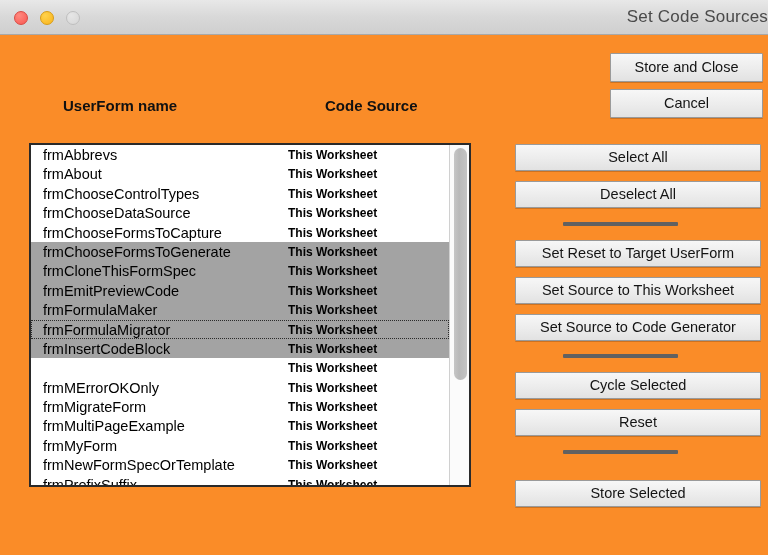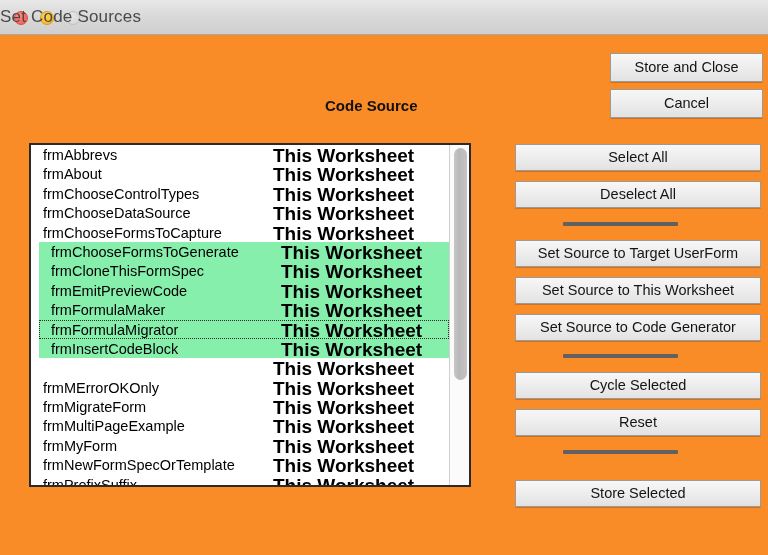--- a/index.html
+++ b/index.html
@@ -29,21 +29,21 @@
     height: 35px;
     background: linear-gradient(to bottom, #e8e8e8 0%, #d8d8d8 50%, #cfcfcf 100%);
     border-bottom: 1px solid #a8a8a8;
     box-sizing: border-box;
   }
   #title-text {
     position: absolute;
     left: 0; top: 0;
     width: 768px;
     line-height: 34px;
-    text-align: left;
+    text-align: right;
     font-size: 17px;
     color: #4a4a4a;
     letter-spacing: 0.2px;
     font-family: "Liberation Sans", sans-serif;
   }
   .traffic {
     position: absolute;
     top: 11px;
     width: 14px;
     height: 14px;
@@ -86,35 +86,35 @@
     overflow: hidden;
   }
   .row {
     position: relative;
     height: 19.4px;
     line-height: 19.4px;
     white-space: nowrap;
     box-sizing: border-box;
     border: 1px solid transparent;
   }
-  .row.sel { background: #86efac; margin-left: 8px; }
+  .row.sel { background: #a3a3a3; }
   .row.focus {
     border: 1px dotted #2b2b2b;
   }
   .cell-name {
     position: absolute;
     left: 11px; top: 0;
     font-size: 14.5px;
     color: #000;
     font-family: "Liberation Sans", sans-serif;
   }
   .cell-src {
     position: absolute;
-    left: 241px; top: 0;
-    font-size: 19px;
+    left: 256px; top: 0;
+    font-size: 12px;
     font-weight: bold;
     color: #000;
     font-family: "Liberation Sans", sans-serif;
   }
 
   
   #scroll-track {
     position: absolute;
     right: 0; top: 0;
     width: 20px;
@@ -191,20 +191,21 @@
 
 <div id="window">
 
   <div id="titlebar">
     <div class="traffic" id="btn-close"></div>
     <div class="traffic" id="btn-min"></div>
     <div class="traffic" id="btn-zoom"></div>
     <div id="title-text">Set Code Sources</div>
   </div>
 
+  <div class="col-header" id="hdr-userform">UserForm name</div>
   <div class="col-header" id="hdr-source">Code Source</div>
 
   <div id="listbox">
     <div id="list-inner">
         <div class="row">
           <span class="cell-name">frmAbbrevs</span>
           <span class="cell-src">This Worksheet</span>
         </div>
         <div class="row">
           <span class="cell-name">frmAbout</span>
@@ -280,21 +281,21 @@
   </div>
 
   <div class="btn top" id="btn-store-close">Store and Close</div>
   <div class="btn top" id="btn-cancel">Cancel</div>
 
   <div class="btn side" id="btn-select-all">Select All</div>
   <div class="btn side" id="btn-deselect-all">Deselect All</div>
 
   <div class="sep" id="sep-1"></div>
 
-  <div class="btn side" id="btn-src-target">Set Source to Target UserForm</div>
+  <div class="btn side" id="btn-src-target">Set Reset to Target UserForm</div>
   <div class="btn side" id="btn-src-worksheet">Set Source to This Worksheet</div>
   <div class="btn side" id="btn-src-generator">Set Source to Code Generator</div>
 
   <div class="sep" id="sep-2"></div>
 
   <div class="btn side" id="btn-reset">Reset</div>
   <div class="btn side" id="btn-cycle-selected">Cycle Selected</div>
 
   <div class="sep" id="sep-3"></div>
 

